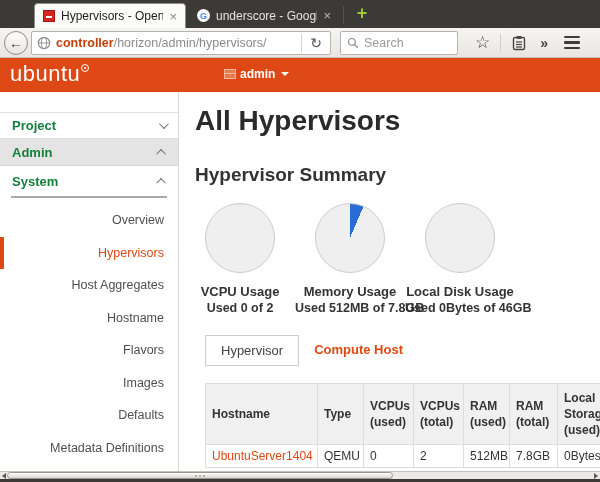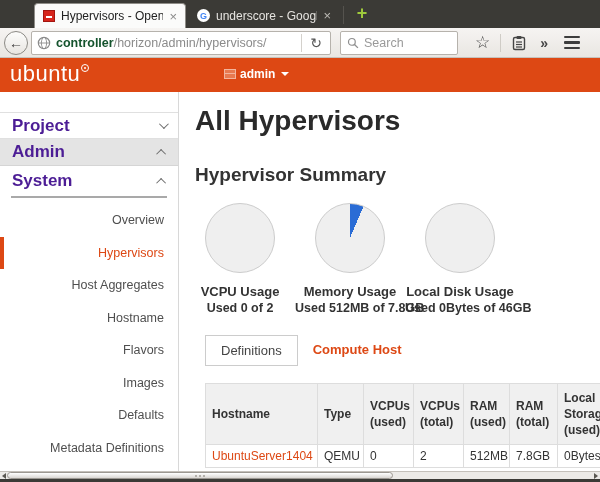--- a/index.html
+++ b/index.html
@@ -29,21 +29,21 @@
   
   .toolbar { position:absolute; top:28px; left:0; width:600px; height:30px;
              background:linear-gradient(#f6f4f2,#e9e6e2); border-bottom:1px solid #c6c2bc;
              display:flex; align-items:center; }
   .back-btn { margin-left:4px; width:24px; height:24px; border:1px solid #8c8a85; border-radius:50%;
               background:linear-gradient(#fdfdfc,#e8e5e1); color:#3c3c3c; font-size:14px; font-weight:bold;
               display:flex; align-items:center; justify-content:center; flex:none; }
   .url-field { margin-left:3px; width:300px; height:24px; background:#fff; border:1px solid #b6b2ac;
                border-radius:2px; display:flex; align-items:center; padding:0 5px; gap:5px; }
   .url-text { flex:1; font-size:12.5px; white-space:nowrap; overflow:hidden; }
-  .url-bold { color:#14532d; font-weight:bold; }
+  .url-bold { color:#c2410c; font-weight:bold; }
   .url-rest { color:#8b8b8b; }
   .url-div { width:1px; height:18px; background:#d4d1cc; }
   .reload-btn { font-size:14px; color:#555; padding:0 3px; }
   .search-field { margin-left:9px; width:118px; height:24px; background:#fff; border:1px solid #b6b2ac;
                   border-radius:2px; display:flex; align-items:center; padding:0 6px; gap:5px; }
   .search-field input { border:none; outline:none; width:78px; font-size:12.5px;
                         font-family:"Liberation Sans",sans-serif; color:#444; background:transparent; }
   .search-field input::placeholder { color:#9a9a9a; }
   .tb-icon { color:#454545; flex:none; }
   .star-icon { margin-left:17px; font-size:17px; line-height:1; }
@@ -68,21 +68,21 @@
   .caret-down { width:0; height:0; border-left:4px solid transparent; border-right:4px solid transparent;
                 border-top:4px solid #fff; margin-left:2px; }
 
   
   .viewport { position:absolute; top:92px; left:0; width:600px; height:379px; background:#fff;
               display:flex; overflow:hidden; }
 
   
   .sidebar { width:179px; flex:none; border-right:1px solid #d8d8d8; padding-top:20px; background:#fff; }
   .side-section { height:27px; display:flex; align-items:center; justify-content:space-between;
-                  padding:0 12px; font-size:17px; font-weight:bold; color:#4c1d95; }
+                  padding:0 12px; font-size:13px; font-weight:bold; color:#15803d; }
   .sec-project { border-top:1px solid #e0e0e0; border-bottom:1px solid #e0e0e0; }
   .sec-admin { background:#e4e4e4; border-bottom:1px solid #d5d5d5; }
   .sec-system { height:30px; }
   .chev { width:7px; height:7px; border-right:1.5px solid #6d6d6d; border-bottom:1.5px solid #6d6d6d; }
   .chev.down { transform:rotate(45deg) translateY(-2px); }
   .chev.up { transform:rotate(-135deg) translateY(-2px); }
   .system-underline { height:2px; background:#a9a9a9; margin:0 11px 6px 11px; }
   .side-item { height:32.5px; line-height:32.5px; text-align:right; padding-right:14px;
                font-size:12.5px; color:#4f4f4f; }
   .side-item.active { color:#dd4814; border-left:4px solid #dd4814; }
@@ -228,21 +228,21 @@
           <div class="pie-sub">Used 512MB of 7.8GB</div>
         </div>
         <div class="pie-block">
           <div class="pie" style="background: rgb(239, 239, 239);"></div>
           <div class="pie-label">Local Disk Usage</div>
           <div class="pie-sub">Used 0Bytes of 46GB</div>
         </div>
       </div>
 
       <div class="htabs">
-        <div class="htab active">Definitions</div>
+        <div class="htab active">Hypervisor</div>
         <div class="htab other">Compute Host</div>
       </div>
 
       <div class="table-wrap">
         <table>
           <colgroup>
             <col style="width:112px">
               <col style="width:46px">
               <col style="width:50px">
             <col style="width:50px">

